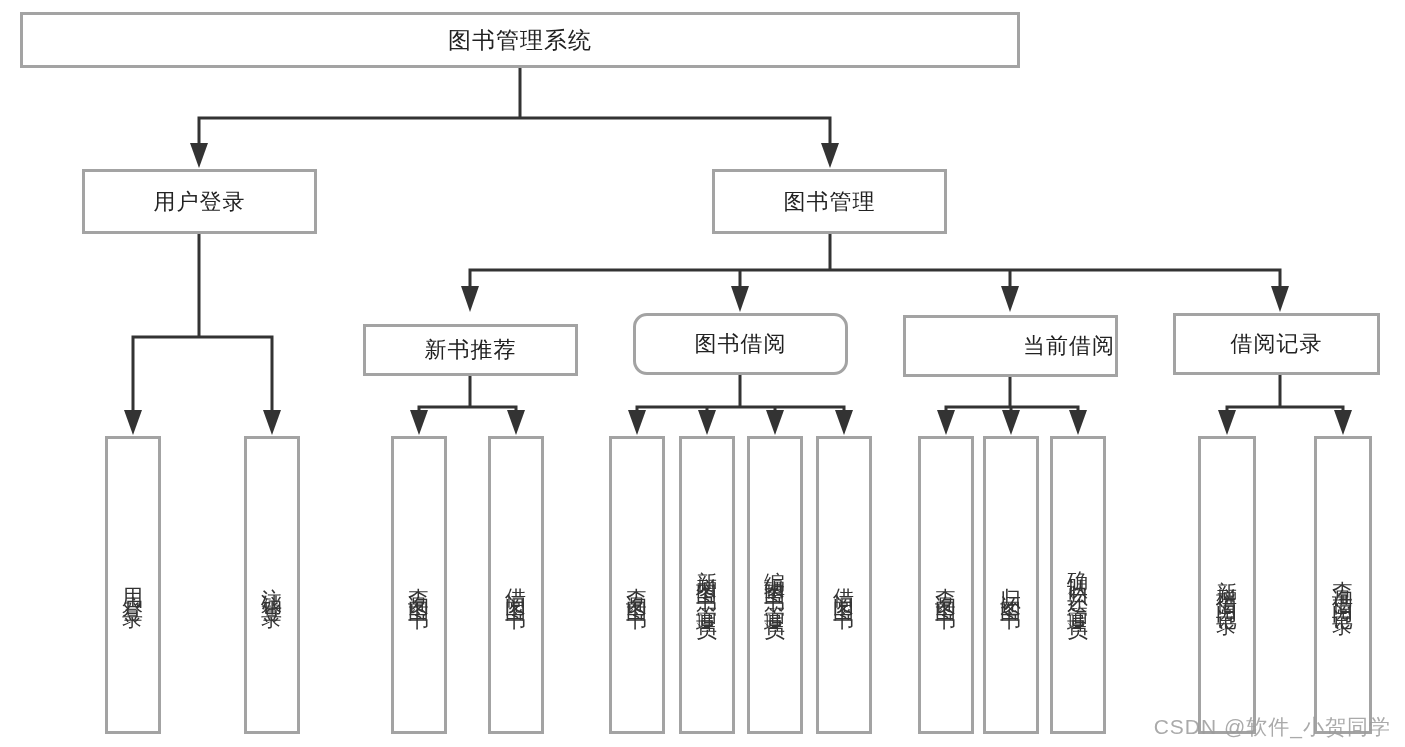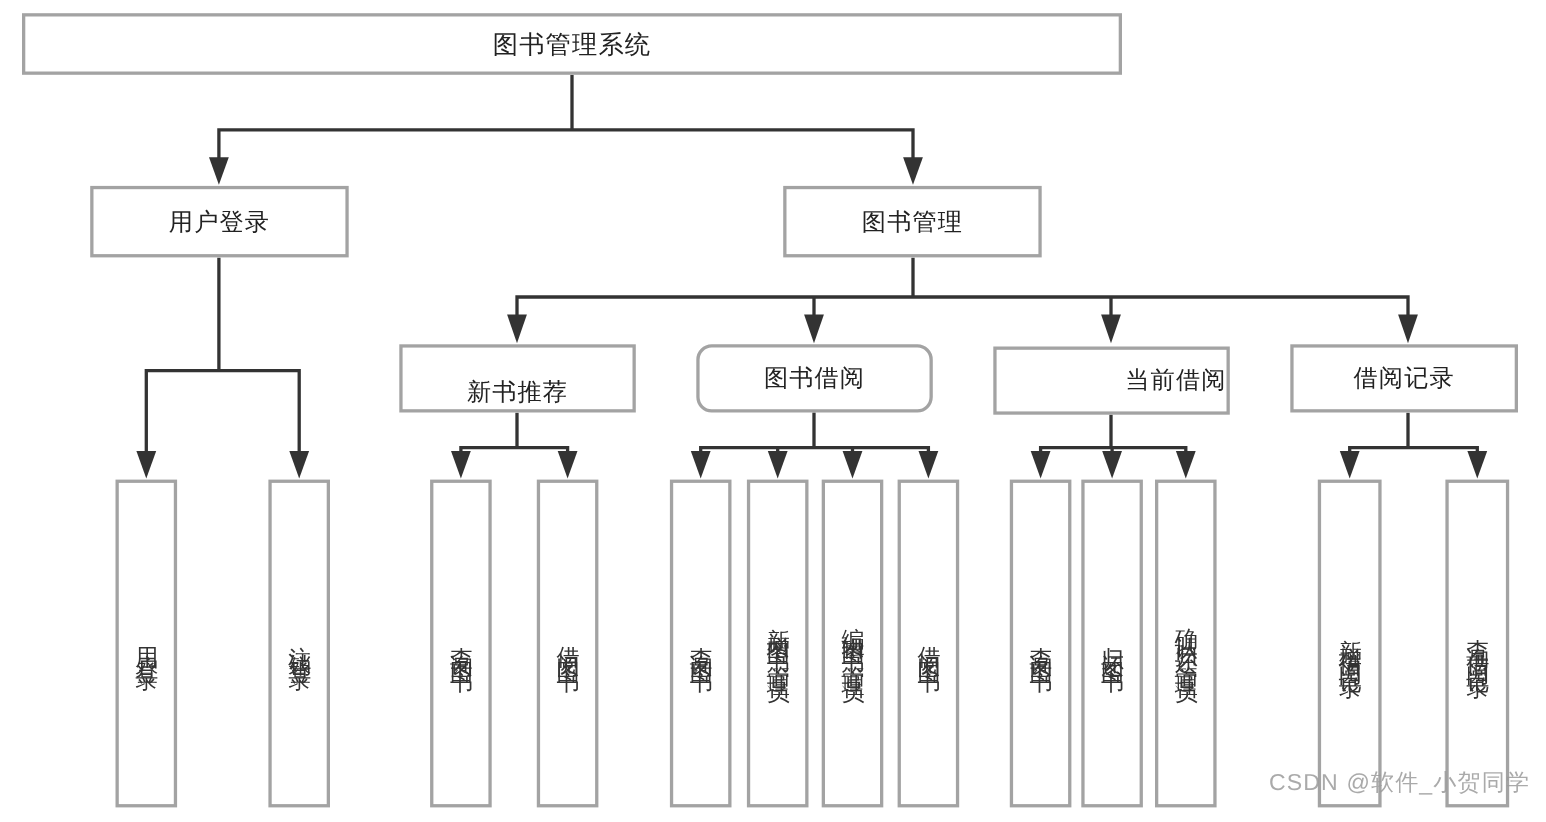--- a/index.html
+++ b/index.html
@@ -40,21 +40,21 @@
     text-orientation: mixed;
     font-size: 21px;
     line-height: 1;
     letter-spacing: 7px;
     white-space: nowrap;
     color: #333333;
   }
   .watermark {
     position: absolute;
     right: 14px;
-    bottom: 22px;
+    bottom: 6px;
     font-size: 21px;
     color: rgba(155, 155, 155, 0.85);
     letter-spacing: 1px;
     z-index: 10;
   }
 </style>
 </head>
 <body>
 
 <div class="canvas">
@@ -113,21 +113,21 @@
     <span>图书管理系统</span>
   </div>
 
   <div class="box h-box" style="left:82px; top:169px; width:235px; height:65px;">
     <span>用户登录</span>
   </div>
   <div class="box h-box" style="left:712px; top:169px; width:235px; height:65px;">
     <span>图书管理</span>
   </div>
 
-  <div class="box h-box" style="left:363px; top:313px; width:215px; height:62px;align-items:flex-end;">
+  <div class="box h-box" style="left:363px; top:324px; width:215px; height:52px;">
     <span>新书推荐</span>
   </div>
   <div class="box h-box" style="left:633px; top:313px; width:215px; height:62px;border-radius:14px;">
     <span>图书借阅</span>
   </div>
   <div class="box h-box" style="left:903px; top:315px; width:215px; height:62px;justify-content:flex-end;">
     <span>当前借阅</span>
   </div>
   <div class="box h-box" style="left:1173px; top:313px; width:207px; height:62px;">
     <span>借阅记录</span>

